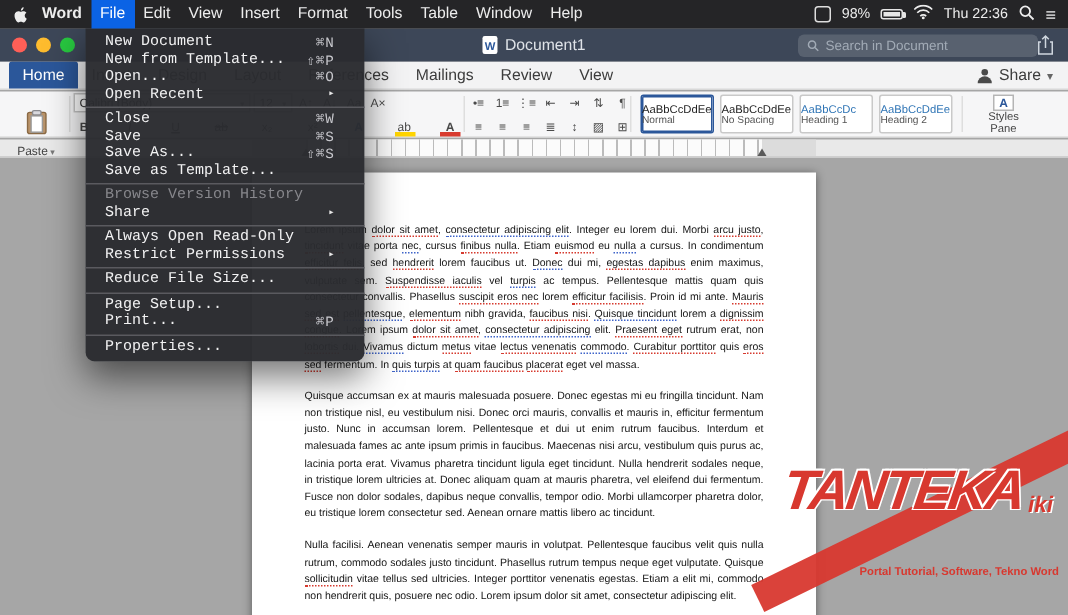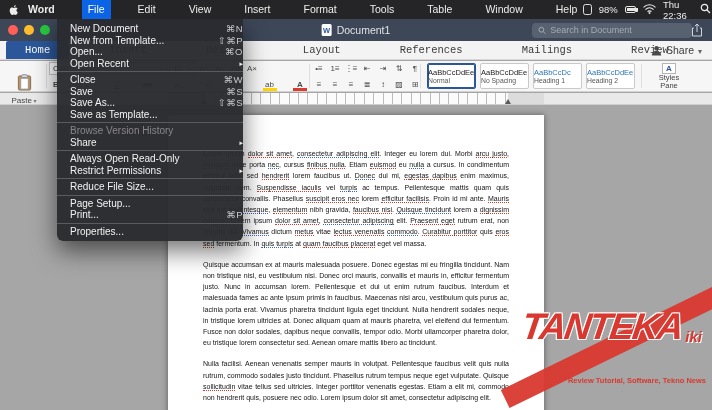--- a/index.html
+++ b/index.html
@@ -4,36 +4,36 @@
 <style>
   * { margin:0; padding:0; box-sizing:border-box; }
   body { background:#444; font-family:"Liberation Sans","DejaVu Sans",sans-serif; }
   .screen { position:relative; width:712px; height:410px; overflow:hidden; background:#a6a6a6;
             font-family:"Liberation Sans","DejaVu Sans",sans-serif; }
 
   
   .menubar { position:absolute; top:0; left:0; right:0; height:19px; background:#252527;
              color:#ededed; display:flex; align-items:center; font-size:10.5px; z-index:100; }
   .apple { margin:0 2px 0 8px; display:flex; align-items:center; }
-  .mb-items { display:flex; height:100%; align-items:center;gap:21px; }
+  .mb-items { display:flex; height:100%; align-items:center; }
   .mb-item { padding:0 6px; line-height:19px; height:19px; white-space:nowrap; }
   .mb-bold { font-weight:bold; }
   .mb-active { background:#0b63e5; color:#fff; }
   .mb-status { margin-left:auto; display:flex; align-items:center; gap:7px; padding-right:8px; font-size:9.5px; }
   .mb-extra { width:11px; height:11px; border:1px solid #dedede; border-radius:2.5px; display:inline-block; }
   .batt { display:inline-block; width:15px; height:7px; border:1px solid #e6e6e6; border-radius:2px; position:relative; }
   .batt::before { content:""; position:absolute; left:1px; top:1px; bottom:1px; width:11px; background:#e6e6e6; }
   .batt::after  { content:""; position:absolute; right:-3px; top:1px; width:2px; height:4px; background:#e6e6e6; border-radius:0 1px 1px 0; }
   .mb-nc::before { content:"≡"; font-size:12px; color:#ededed; }
 
   
   .filemenu { position:absolute; top:19px; left:57px; width:186px; background:rgba(42,43,47,0.97);
               border-radius:0 0 6px 6px; box-shadow:0 10px 25px rgba(0,0,0,.55); padding:4px 0; z-index:90; }
-  .fm-item { display:flex; align-items:flex-start; height:11.5px; line-height:11.5px; padding:0 0 0 13px;
-             color:#f2f2f3; font-size:10px; white-space:nowrap; }
+  .fm-item { display:flex; align-items:flex-start; height:11.5px; line-height:11.5px; padding:0 20px 0 13px;
+             color:#f2f2f3; font-size:10px; white-space:nowrap;font-family:Liberation Mono, monospace; }
   .fm-label { flex:1; }
   .fm-key { color:#c7c7cc; margin-left:8px; font-size:9.5px; letter-spacing:0.5px; }
   .fm-arrow { color:#e8e8e8; font-size:7px; margin-left:8px; }
   .fm-item.disabled { color:#87878c; }
   .fm-sep { height:1px; background:#5a5a5f; margin:2px 0; }
 
   
   .titlebar { position:absolute; top:19px; left:0; right:0; height:22px; background:#3d4758; z-index:10; }
   .traffic { position:absolute; left:8px; top:6px; display:flex; gap:6px; }
   .light { width:10px; height:10px; border-radius:50%; }
@@ -47,21 +47,21 @@
                background:rgba(255,255,255,.14); border-radius:4px; display:flex; align-items:center;
                gap:4px; padding:0 6px; }
   .tb-search input { background:transparent; border:none; outline:none; color:#cfd6de; font-size:9px;
                      width:100%; font-family:inherit; }
   .tb-search input::placeholder { color:#a2abb6; }
   .tb-share { position:absolute; right:9px; top:4px; }
 
   
   .tabrow { position:absolute; top:41px; left:0; right:0; height:19px; background:#f3f3f4;
             border-bottom:1px solid #d8d8d8; display:flex; align-items:flex-end; padding-left:6px; z-index:5; }
-  .tab { font-size:10.5px; color:#3c3c3c; padding:3px 19px 3px; white-space:nowrap;font-family:Liberation Mono, monospace; }
+  .tab { font-size:10.5px; color:#3c3c3c; padding:3px 9px 3px; white-space:nowrap; }
   .tab-active { background:#2b579a; color:#fff; border-radius:2px 2px 0 0; }
   .tabrow-share { position:absolute; right:10px; top:3px; display:flex; gap:4px; align-items:center;
                   font-size:10.5px; color:#3c3c3c; }
   .tabrow-share .caret2::after { content:"▾"; font-size:8px; color:#666; }
 
   
   .ribbon { position:absolute; top:61px; left:0; right:0; height:31px; background:#f6f6f7;
             border-bottom:1px solid #d2d2d2; display:flex; align-items:stretch; padding-left:2px; z-index:4; }
   .rb-sep { width:1px; background:#dedede; margin:3px 0; }
   .rb-group { display:flex; flex-direction:column; justify-content:center; gap:3px; padding:2px 2px; }
@@ -392,16 +392,16 @@
       <div class="fm-sep"></div>
       <div class="fm-item">
         <span class="fm-label">Properties...</span>
       </div>
     </div>
 
   <div class="watermark">
     <div class="wm-stripe"></div>
     <div class="wm-text">TANTEKA</div>
     <div class="wm-iki">iki</div>
-    <div class="wm-tagline">Review Tutorial, Software, Tekno News</div>
+    <div class="wm-tagline">Portal Tutorial, Software, Tekno Word</div>
   </div>
 
 </div>
 
 </body></html>

